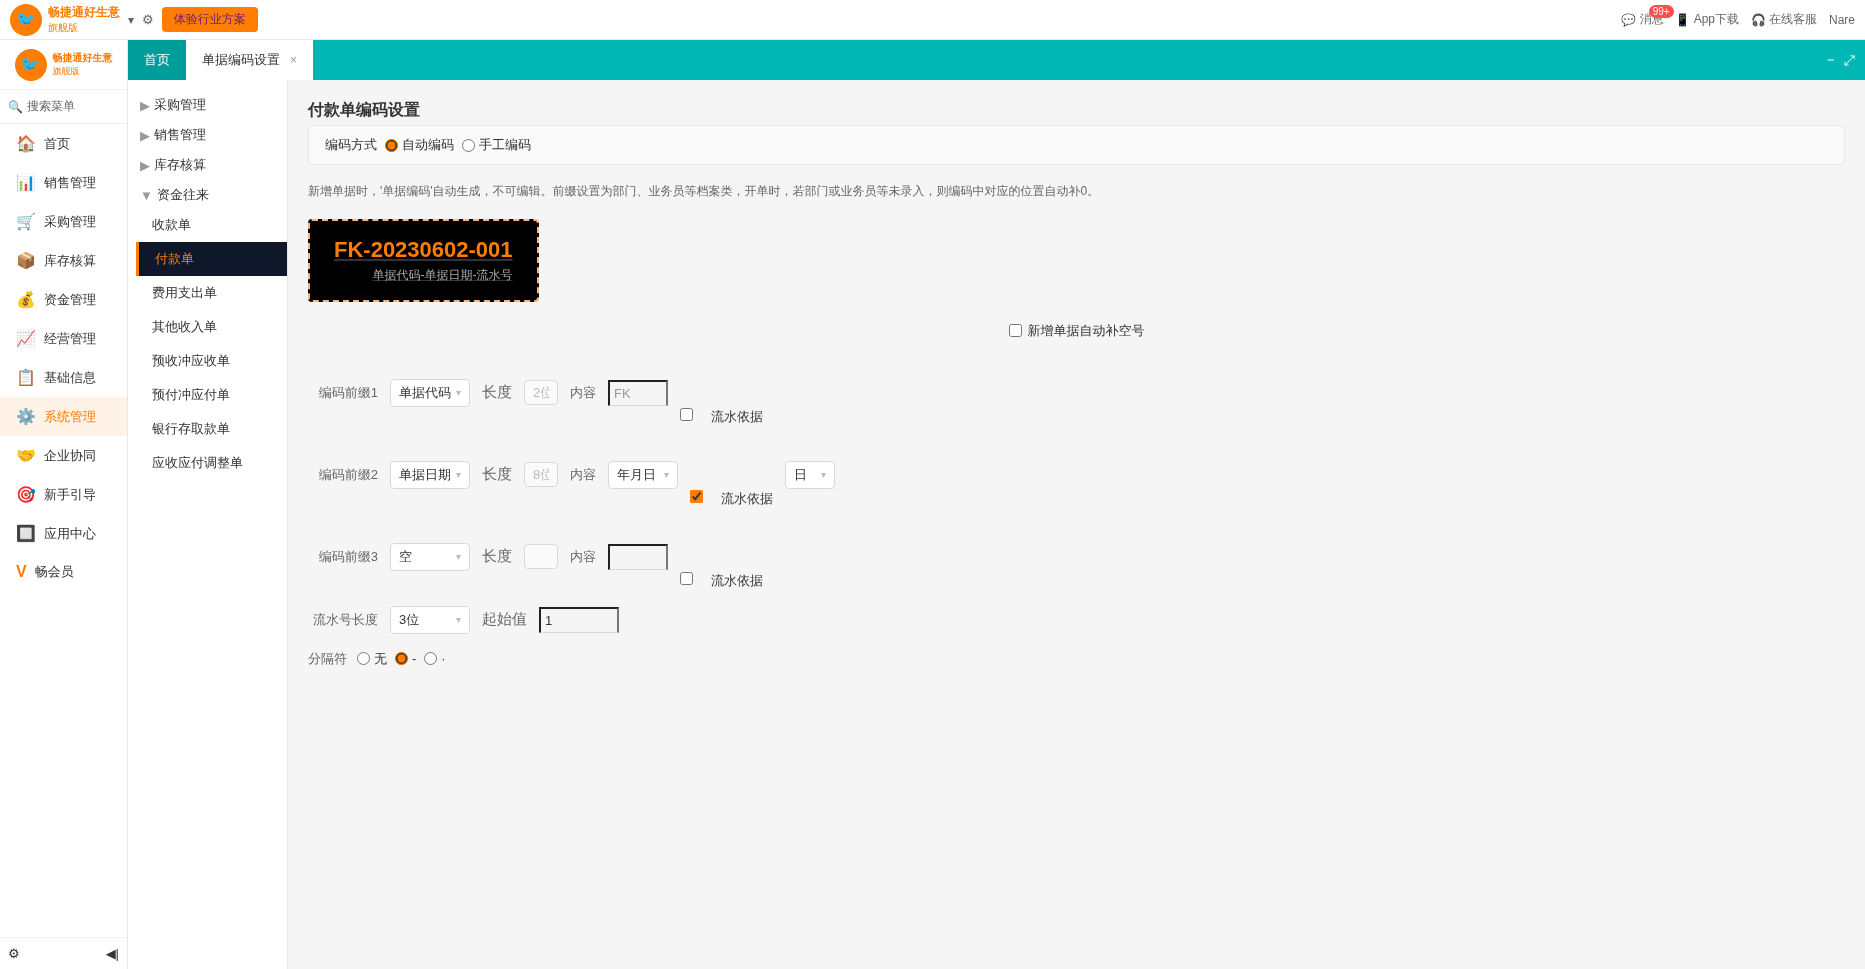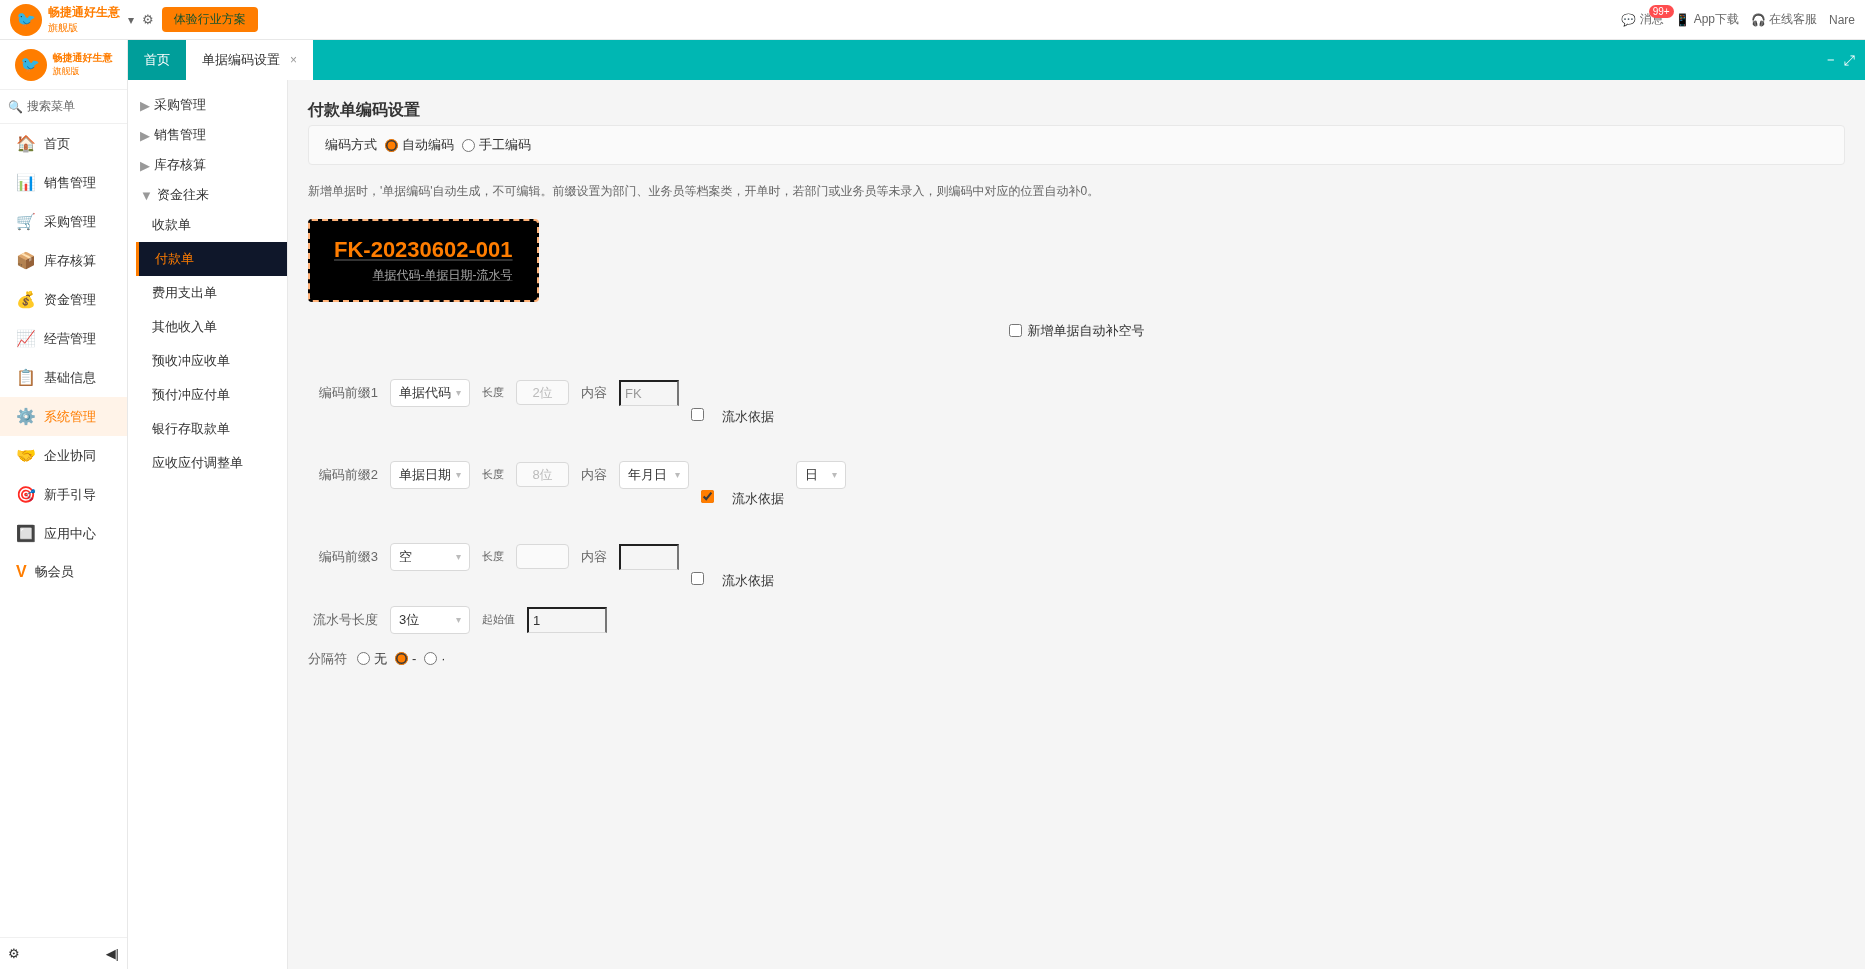--- a/index.html
+++ b/index.html
@@ -13,21 +13,21 @@
       display: flex;
       align-items: center;
       padding: 0 10px;
       justify-content: space-between;
       flex-shrink: 0;
     }
     .top-bar-left { display: flex; align-items: center; gap: 8px; }
     .top-bar-right { display: flex; align-items: center; gap: 12px; font-size: 12px; color: #666; }
     .top-bar-right .msg-btn { display: flex; align-items: center; gap: 3px; position: relative; }
     .badge { background: #ff4d4f; color: #fff; border-radius: 10px; font-size: 10px; padding: 1px 4px; position: absolute; top: -6px; right: -10px; }
-    .experience-btn { background: #ff7d00; color: #14532d; border: none; border-radius: 4px; padding: 4px 12px; cursor: pointer; font-size: 12px; }
+    .experience-btn { background: #ff7d00; color: #701a75; border: none; border-radius: 4px; padding: 4px 12px; cursor: pointer; font-size: 12px; }
     .dropdown-arrow { color: #666; cursor: pointer; font-size: 12px; }
     .gear-icon { color: #666; cursor: pointer; }
 
     
     .main-layout { display: flex; flex: 1; overflow: hidden; }
 
     
     .left-sidebar {
       width: 128px;
       background: #fff;
@@ -161,21 +161,21 @@
     }
     .code-preview-main { font-size: 22px; font-weight: bold; color: #ff7d00; }
     .code-preview-sub { font-size: 12px; color: #aaa; margin-top: 4px; text-align: right; }
 
     
     .checkbox-row { display: flex; align-items: center; gap: 6px; margin-bottom: 20px; justify-content: center; }
 
     
     .form-row { display: flex; align-items: center; gap: 12px; margin-bottom: 16px; }
     .form-label { width: 70px; color: #666; font-size: 13px; text-align: right; flex-shrink: 0; }
-    .length-label { color: #666; font-size: 11px; }
+    .length-label { color: #666; font-size: 15px; }
     .content-label { color: #666; font-size: 13px; }
     .water-checkbox { display: flex; align-items: flex-start; gap: 18px; font-size: 13px; color: #333; margin-top: 48px; }
 
     
     .sep-row { display: flex; align-items: center; gap: 10px; margin-bottom: 8px; }
     .sep-label { color: #666; font-size: 13px; }
     .radio-group { display: flex; align-items: center; gap: 8px; }
     .radio-option { display: flex; align-items: center; gap: 4px; cursor: pointer; font-size: 13px; }
 
     
@@ -219,21 +219,21 @@
     .select-wrapper .sel-arrow { color: #bbb; font-size: 10px; }
 
     .input-readonly {
       border: 1px solid #d9d9d9;
       border-radius: 4px;
       padding: 4px 8px;
       font-size: 13px;
       background: #fafafa;
       color: #bbb;
       outline: none;
-      width: 53px;
+      width: 34px;
       text-align: center;
     }
     .input-value {
       border-bottom: 1px solid #d9d9d9;
       padding: 4px 4px;
       font-size: 13px;
       background: transparent;
       color: #333;
       outline: none;
       width: 50px;

